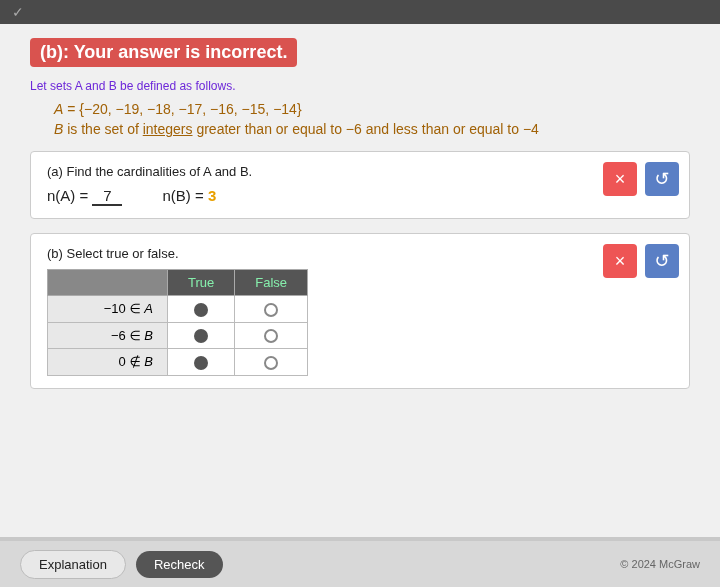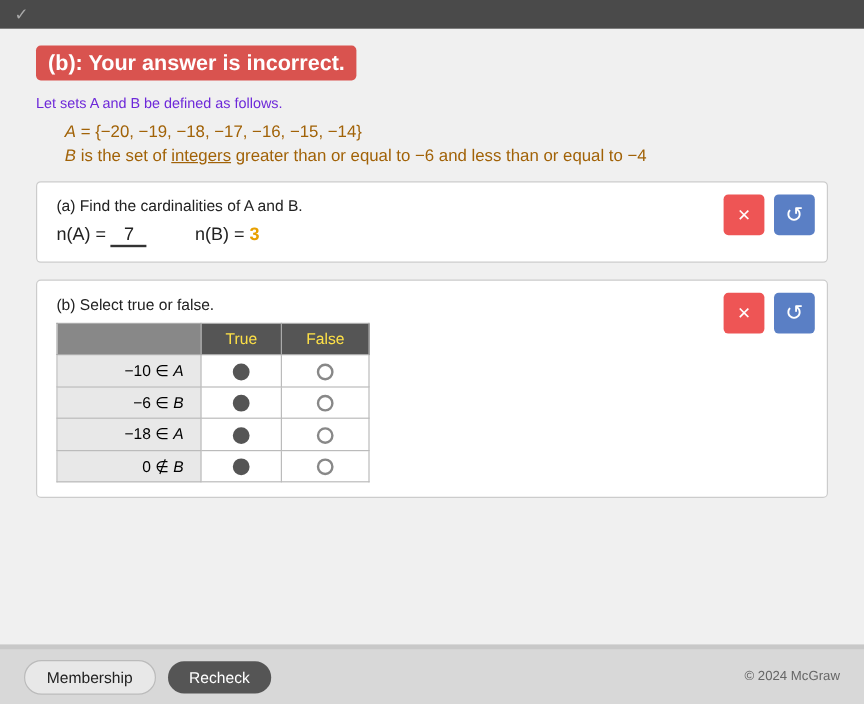--- a/index.html
+++ b/index.html
@@ -126,21 +126,21 @@
     }
 
     .true-false-table {
       border-collapse: collapse;
       font-size: 13px;
       margin-top: 8px;
     }
 
     .true-false-table th {
       background: #555;
-      color: #fde047;
+      color: #86efac;
       padding: 5px 20px;
       text-align: right;
       font-weight: normal;
       border: 1px solid #aaa;
     }
 
     .true-false-table td {
       border: 1px solid #bbb;
       padding: 5px 14px;
       text-align: center;
@@ -289,34 +289,29 @@
           <td>−10 ∈ <em>A</em></td>
           <td><span class="radio-filled"></span></td>
           <td><span class="radio-empty"></span></td>
         </tr>
         <tr>
           <td>−6 ∈ <em>B</em></td>
           <td><span class="radio-filled"></span></td>
           <td><span class="radio-empty"></span></td>
         </tr>
         <tr>
-          <td>−18 ∈ <em>A</em></td>
-          <td><span class="radio-filled"></span></td>
-          <td><span class="radio-empty"></span></td>
-        </tr>
-        <tr>
           <td>0 ∉ <em>B</em></td>
           <td><span class="radio-filled"></span></td>
           <td><span class="radio-empty"></span></td>
         </tr>
       </tbody>
     </table>
   </div>
 
 </div>
 
 <div class="bottom-bar">
   <div class="bottom-left">
-    <button class="btn-explanation">Membership</button>
+    <button class="btn-explanation">Explanation</button>
     <button class="btn-recheck">Recheck</button>
   </div>
   <div class="copyright">© 2024 McGraw</div>
 </div>
 
 </body></html>

